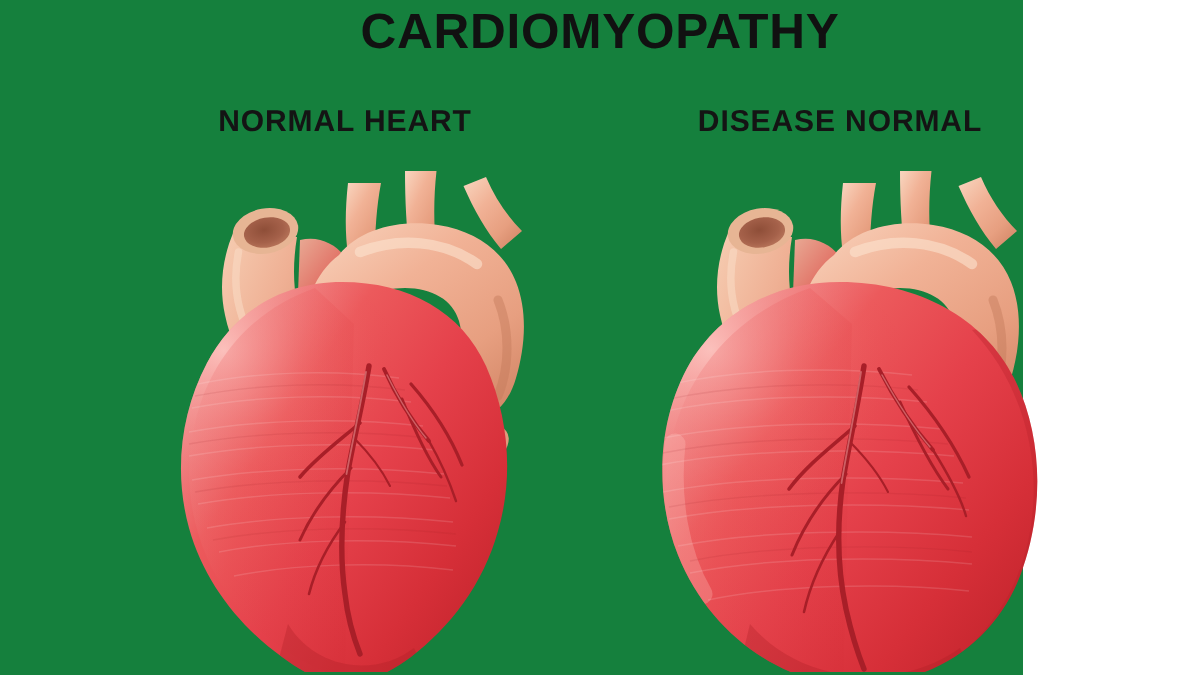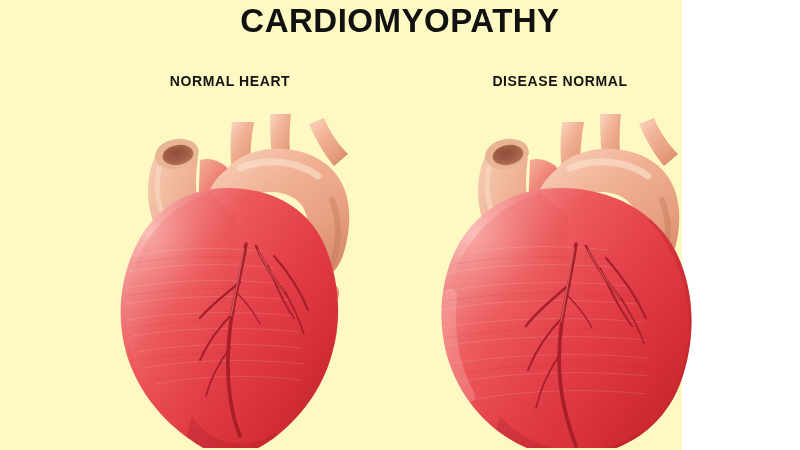--- a/index.html
+++ b/index.html
@@ -13,21 +13,21 @@
     height: 450px;
     position: relative;
     overflow: hidden;
     font-family: "Liberation Sans", sans-serif;
     background: #ffffff;
   }
   .page {
     position: relative;
     width: 682px;
     height: 450px;
-    background: #fef9c3;
+    background: #15803d;
   }
   .main-title {
     position: absolute;
     top: 2px;
     left: 0;
     width: 800px;
     text-align: center;
     font-family: "Liberation Sans", sans-serif;
     font-weight: bold;
     font-size: 33px;
@@ -45,21 +45,21 @@
   .panel-left  { left: 60px; }
   .panel-right { left: 390px; }
   .panel-label {
     position: absolute;
     top: 0;
     left: 0;
     width: 340px;
     text-align: center;
     font-family: "Liberation Sans", sans-serif;
     font-weight: bold;
-    font-size: 14px;
+    font-size: 20px;
     letter-spacing: 0.6px;
     color: #141414;
     line-height: 22px;
     white-space: nowrap;
   }
   .heart-stage {
     position: absolute;
     top: 26px;
     left: 0;
     width: 340px;

